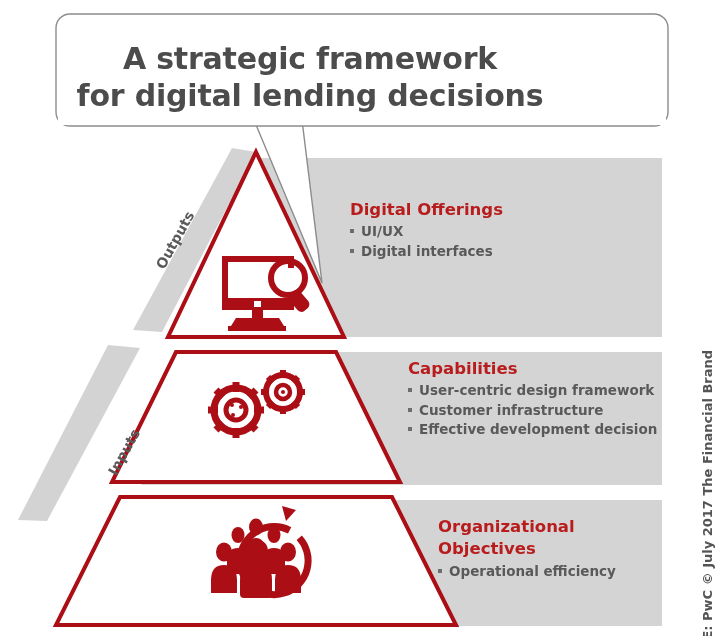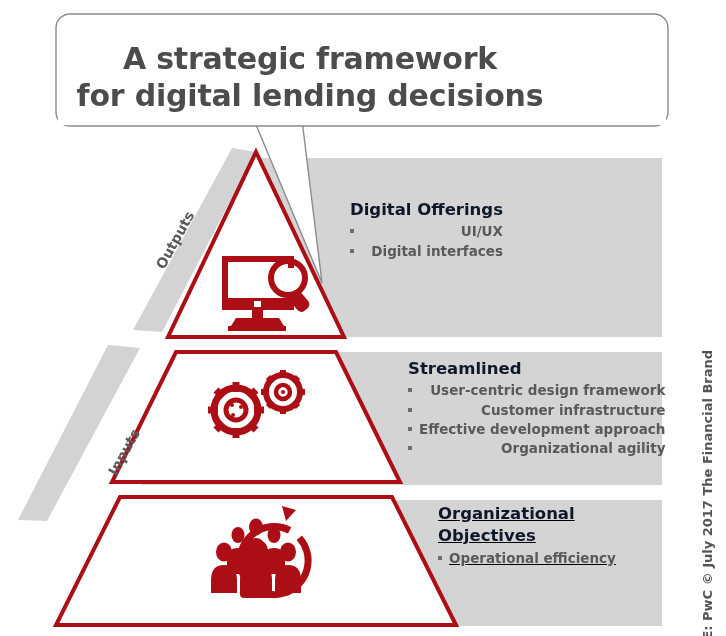--- a/index.html
+++ b/index.html
@@ -32,46 +32,46 @@
     line-height:1.22;
     letter-spacing:-0.2px;
     white-space:nowrap;
   }
 
   
   .tier-text{position:absolute;}
   .tier-head{
     font-size:16.5px;
     font-weight:600;
-    color:#0f172a;
+    color:#b91c1c;
     line-height:1.18;
     margin-bottom:3px;
     white-space:nowrap;
   }
-  .tier-list{list-style:none;margin:0;padding:0;text-align:right;}
+  .tier-list{list-style:none;margin:0;padding:0;}
   .tier-list li{
     font-size:13.5px;
     font-weight:600;
     color:#595959;
     line-height:1.42;
     white-space:nowrap;
     position:relative;
     padding-left:11px;
   }
   .tier-list li::before{
     content:"";
     position:absolute;
     left:0; top:7px;
     width:4px;height:4px;
     background:#6d6d6d;
   }
 
   #tier-text-top{ left:350px; top:200px; }
   #tier-text-mid{ left:408px; top:359px; }
-  #tier-text-bot{ left:438px; top:504px;text-decoration:underline; }
+  #tier-text-bot{ left:438px; top:517px; }
 
   
   .band-label{
     position:absolute;
     font-size:14px;
     font-weight:600;
     color:#5a5a5a;
     white-space:nowrap;
     transform-origin:center center;
   }
@@ -207,26 +207,25 @@
 
   <div class="tier-text" id="tier-text-top">
     <div class="tier-head">Digital Offerings</div>
     <ul class="tier-list">
       <li>UI/UX</li>
       <li>Digital interfaces</li>
     </ul>
   </div>
 
   <div class="tier-text" id="tier-text-mid">
-    <div class="tier-head">Streamlined</div>
+    <div class="tier-head">Capabilities</div>
     <ul class="tier-list">
       <li>User-centric design framework</li>
       <li>Customer infrastructure</li>
-      <li>Effective development approach</li>
-      <li>Organizational agility</li>
+      <li>Effective development decision</li>
     </ul>
   </div>
 
   <div class="tier-text" id="tier-text-bot">
     <div class="tier-head">Organizational</div>
     <div class="tier-head">Objectives</div>
     <ul class="tier-list">
       <li>Operational efficiency</li>
     </ul>
   </div>

